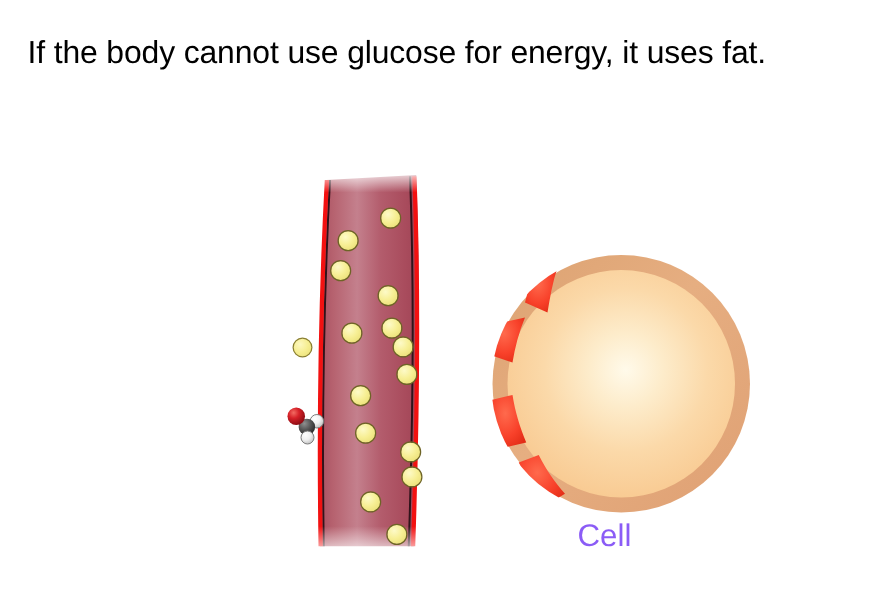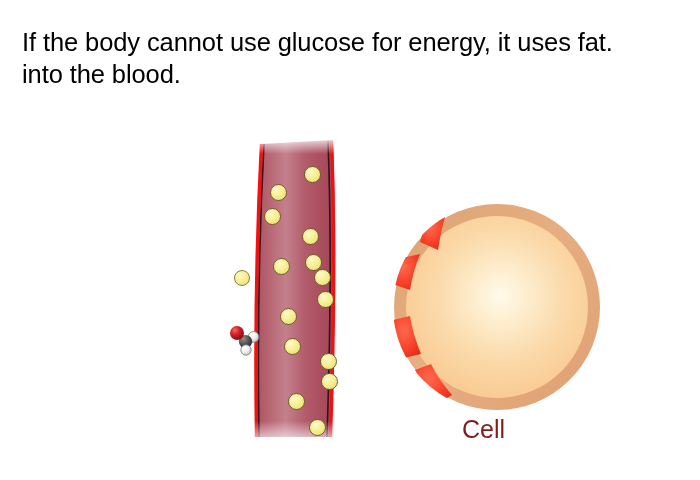--- a/index.html
+++ b/index.html
@@ -107,32 +107,31 @@
     top: 196px;
     width: 215px;
     height: 226px;
   }
   #cell-label {
     position: absolute;
     left: 462px;
     top: 415px;
     font-size: 25px;
     line-height: 28px;
-    color: #7f1d1d;
+    color: #8b5cf6;
     white-space: pre;
   }
 </style>
 </head>
 <body>
 
 <div id="stage">
 
   <div id="caption">
     <span class="cline">If the body cannot use glucose for energy, it uses fat.</span>
-    <span class="cline">into the blood.</span>
   </div>
 
   <svg id="vessel" viewBox="0 0 100 305" width="100" height="305" preserveAspectRatio="none">
     <defs>
       <linearGradient id="vesselBody" x1="0" y1="0" x2="1" y2="0">
         <stop offset="0%" stop-color="#a74f61"></stop>
         <stop offset="14%" stop-color="#b6626f"></stop>
         <stop offset="38%" stop-color="#c4808d"></stop>
         <stop offset="62%" stop-color="#b35c6c"></stop>
         <stop offset="86%" stop-color="#a94c5d"></stop>

